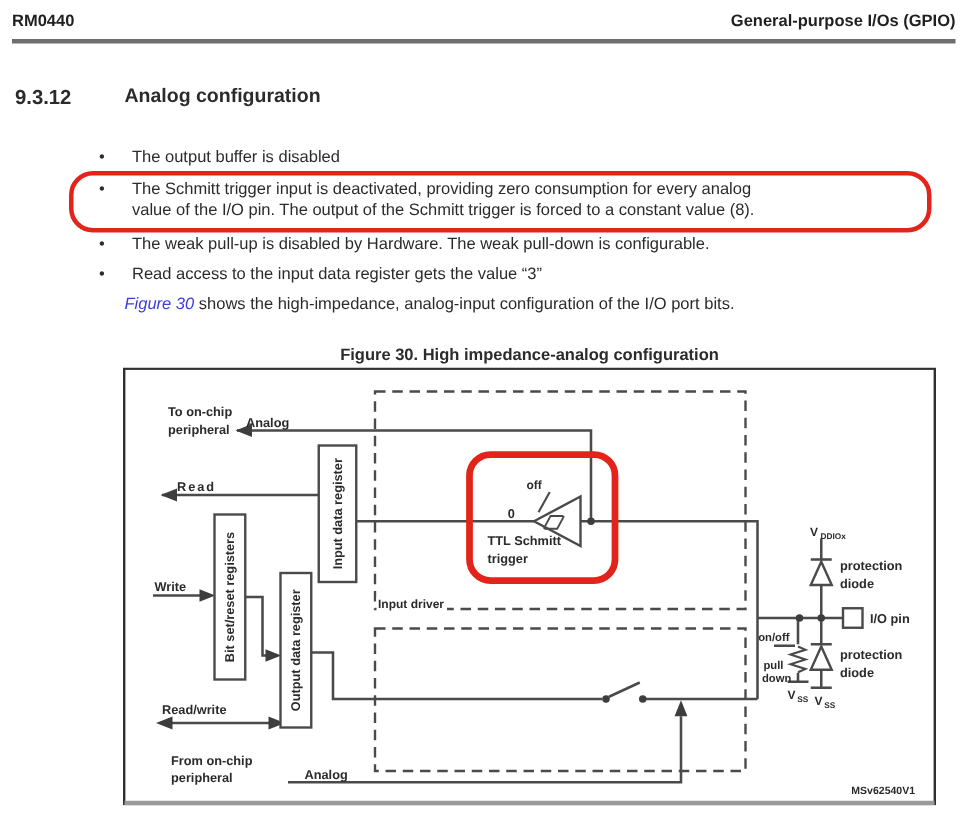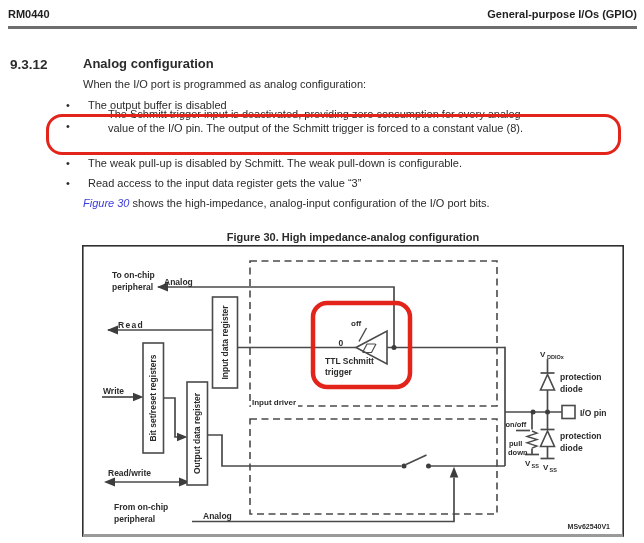--- a/index.html
+++ b/index.html
@@ -26,36 +26,35 @@
 
 <div class="page">
 
   <div class="abs hdr" style="left:8px;top:8px;">RM0440</div>
   <div class="abs hdr" style="right:7px;top:8px;">General-purpose I/Os (GPIO)</div>
   <div class="hdr-rule"></div>
 
   <div class="sec-num">9.3.12</div>
   <div class="sec-title">Analog configuration</div>
 
-  <div class="abs body-txt" style="left:83px;top:78px;">When the I/O port is programmed as analog configuration:</div>
 
   <div class="bullet-dot" style="top:99px;">•</div>
   <div class="bullet-txt body-txt" style="top:99px;">
     <div>The output buffer is disabled</div>
   </div>
 
   <div class="bullet-dot" style="top:120px;">•</div>
-  <div class="bullet-txt body-txt" style="top:108px;margin-left:20px;">
+  <div class="bullet-txt body-txt" style="top:120px;">
     <div>The Schmitt trigger input is deactivated, providing zero consumption for every analog</div>
     <div>value of the I/O pin. The output of the Schmitt trigger is forced to a constant value (8).</div>
   </div>
 
   <div class="bullet-dot" style="top:157px;">•</div>
   <div class="bullet-txt body-txt" style="top:157px;">
-    <div>The weak pull-up is disabled by Schmitt. The weak pull-down is configurable.</div>
+    <div>The weak pull-up is disabled by Hardware. The weak pull-down is configurable.</div>
   </div>
 
   <div class="bullet-dot" style="top:177px;">•</div>
   <div class="bullet-txt body-txt" style="top:177px;">
     <div>Read access to the input data register gets the value “3”</div>
   </div>
 
   <div class="red-annot"></div>
 
   <div class="abs body-txt" style="left:83px;top:197px;"><span class="figref-link">Figure 30</span><span> shows the high-impedance, analog-input configuration of the I/O port bits.</span></div>

